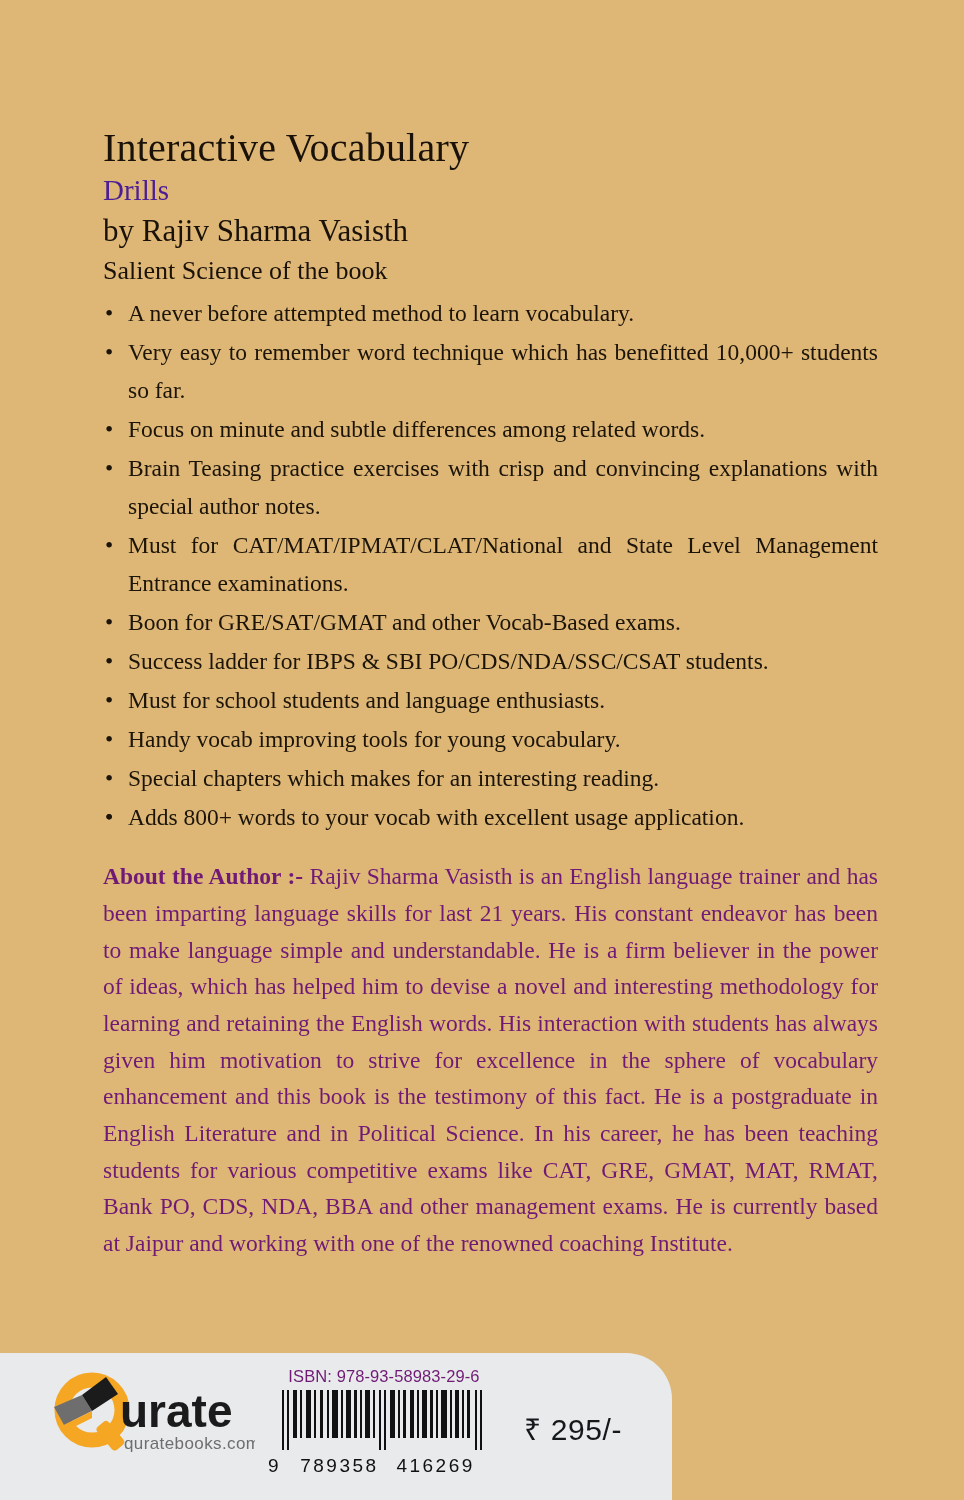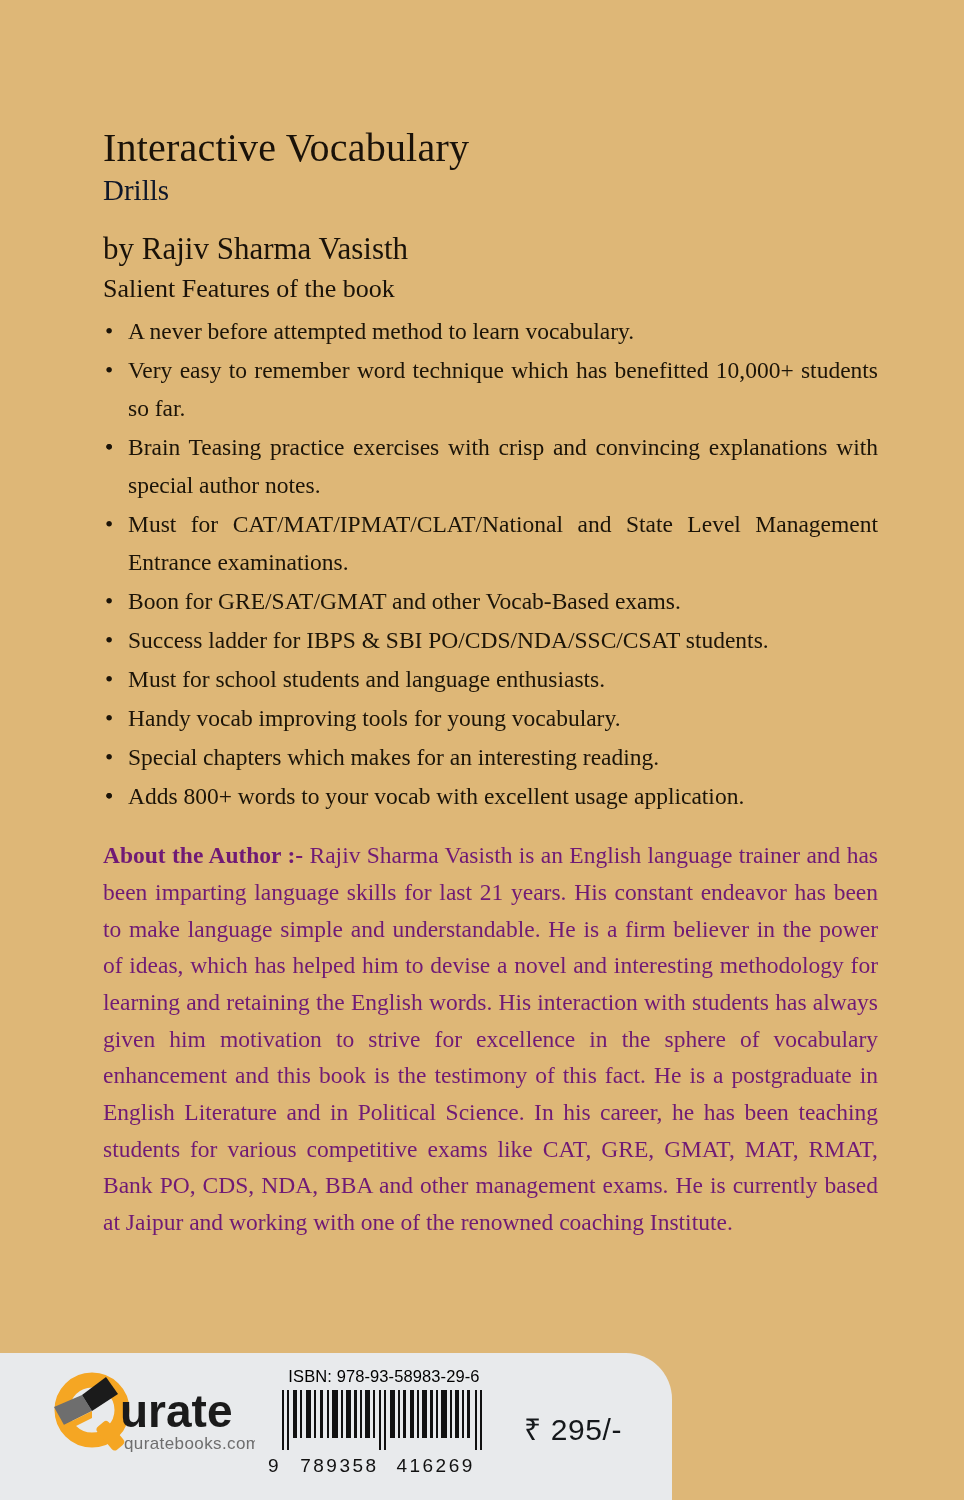--- a/index.html
+++ b/index.html
@@ -37,30 +37,30 @@
     line-height:1.08;
     font-weight:400;
     letter-spacing:.2px;
     color:#1a1209;
   }
 
   .subtitle {
     font-size:29px;
     line-height:1.32;
     font-weight:400;
-    color:#0f172a;
+    color:#4c1d95;
     margin-top:2px;
   }
 
   .author-line {
     font-size:31px;
     line-height:1.3;
     font-weight:400;
     color:#1a1209;
-    margin-top:20px;
+    margin-top:2px;
   }
 
   .features-heading {
     font-size:26px;
     line-height:1.3;
     font-weight:400;
     color:#1a1209;
     margin-top:2px;
   }
 
@@ -139,21 +139,21 @@
     position:absolute;
     left:268px;
     top:14px;
     width:232px;
     text-align:center;
   }
 
   .isbn-text {
     font-family:"Liberation Sans", sans-serif;
     font-size:16.5px;
-    color:#000000;
+    color:#701a75;
     letter-spacing:.1px;
     margin-bottom:2px;
     white-space:nowrap;
   }
 
   .barcode-svg { display:block; }
 
   .barcode-digits {
     font-family:"Liberation Sans", sans-serif;
     font-size:19px;
@@ -182,26 +182,26 @@
 <div class="page">
 
   <div class="content">
 
     <div class="book-title">Interactive Vocabulary</div>
 
     <div class="subtitle">Drills</div>
 
     <div class="author-line">by Rajiv Sharma Vasisth</div>
 
-    <div class="features-heading">Salient Features of the book</div>
+    <div class="features-heading">Salient Science of the book</div>
 
     <ul class="features">
         <li><span class="dot">•</span><span>A never before attempted method to learn vocabulary.</span></li>
         <li><span class="dot">•</span><span>Very easy to remember word technique which has benefitted 10,000+ students so far.</span></li>
-        <li><span class="dot">•</span></li>
+        <li><span class="dot">•</span><span>Focus on minute and subtle differences among related words.</span></li>
         <li><span class="dot">•</span><span>Brain Teasing practice exercises with crisp and convincing explanations with special author notes.</span></li>
         <li><span class="dot">•</span><span>Must for CAT/MAT/IPMAT/CLAT/National and State Level Management Entrance examinations.</span></li>
         <li><span class="dot">•</span><span>Boon for GRE/SAT/GMAT and other Vocab-Based exams.</span></li>
         <li><span class="dot">•</span><span>Success ladder for IBPS &amp; SBI PO/CDS/NDA/SSC/CSAT students.</span></li>
         <li><span class="dot">•</span><span>Must for school students and language enthusiasts.</span></li>
         <li><span class="dot">•</span><span>Handy vocab improving tools for young vocabulary.</span></li>
         <li><span class="dot">•</span><span>Special chapters which makes for an interesting reading.</span></li>
         <li><span class="dot">•</span></li>
         <li><span class="dot">•</span><span>Adds 800+ words to your vocab with excellent usage application.</span></li>
       </ul>

